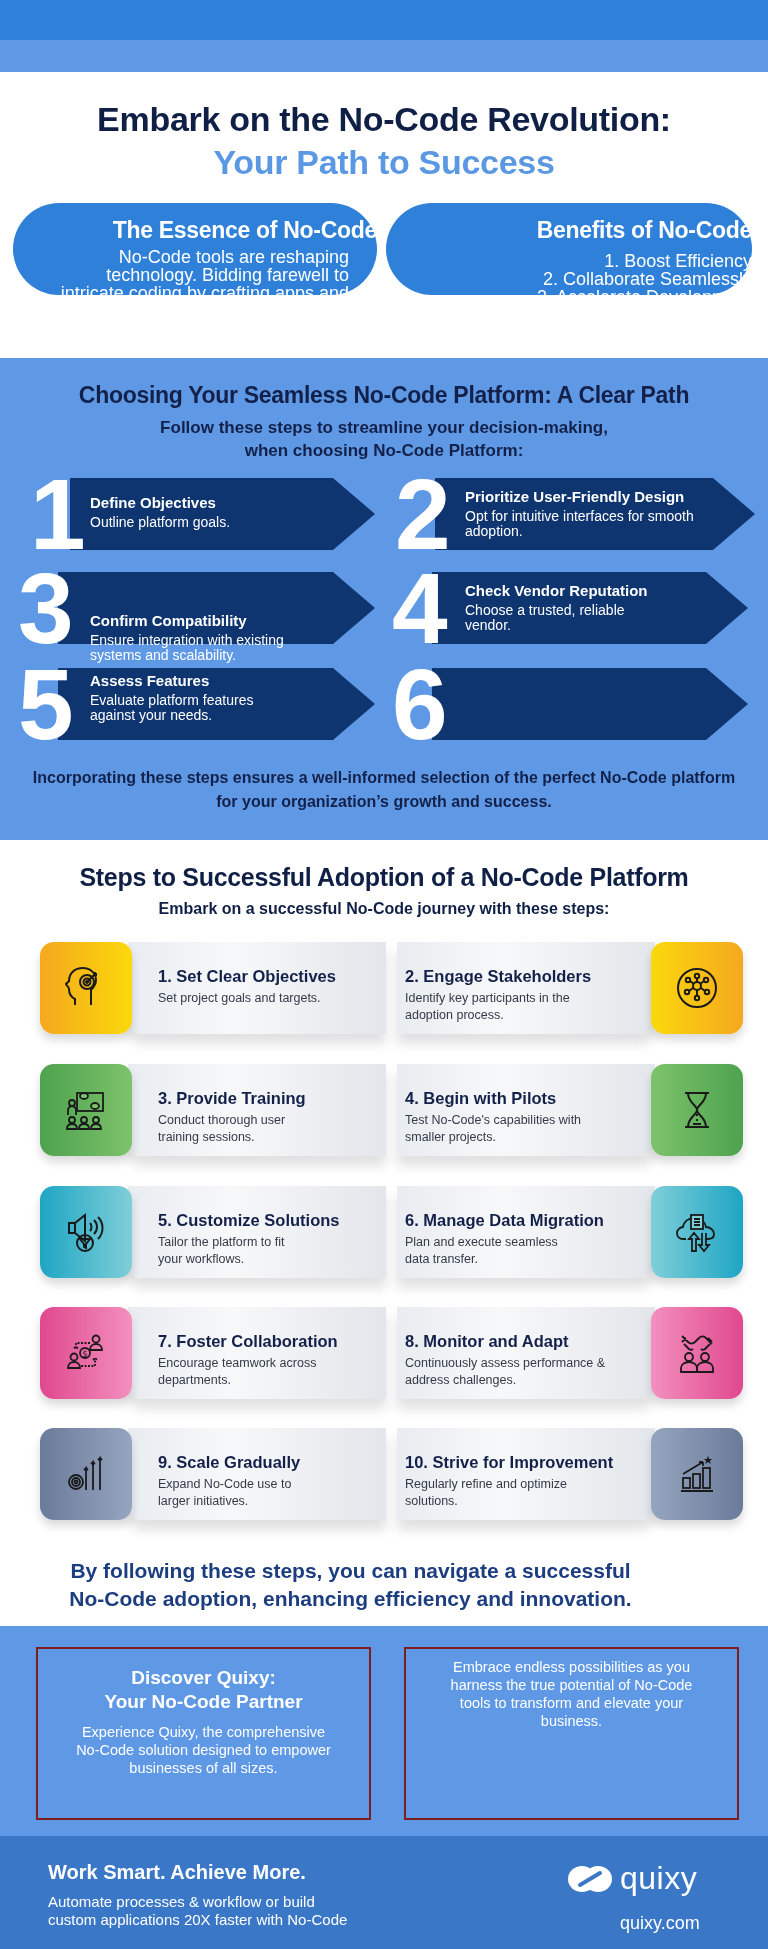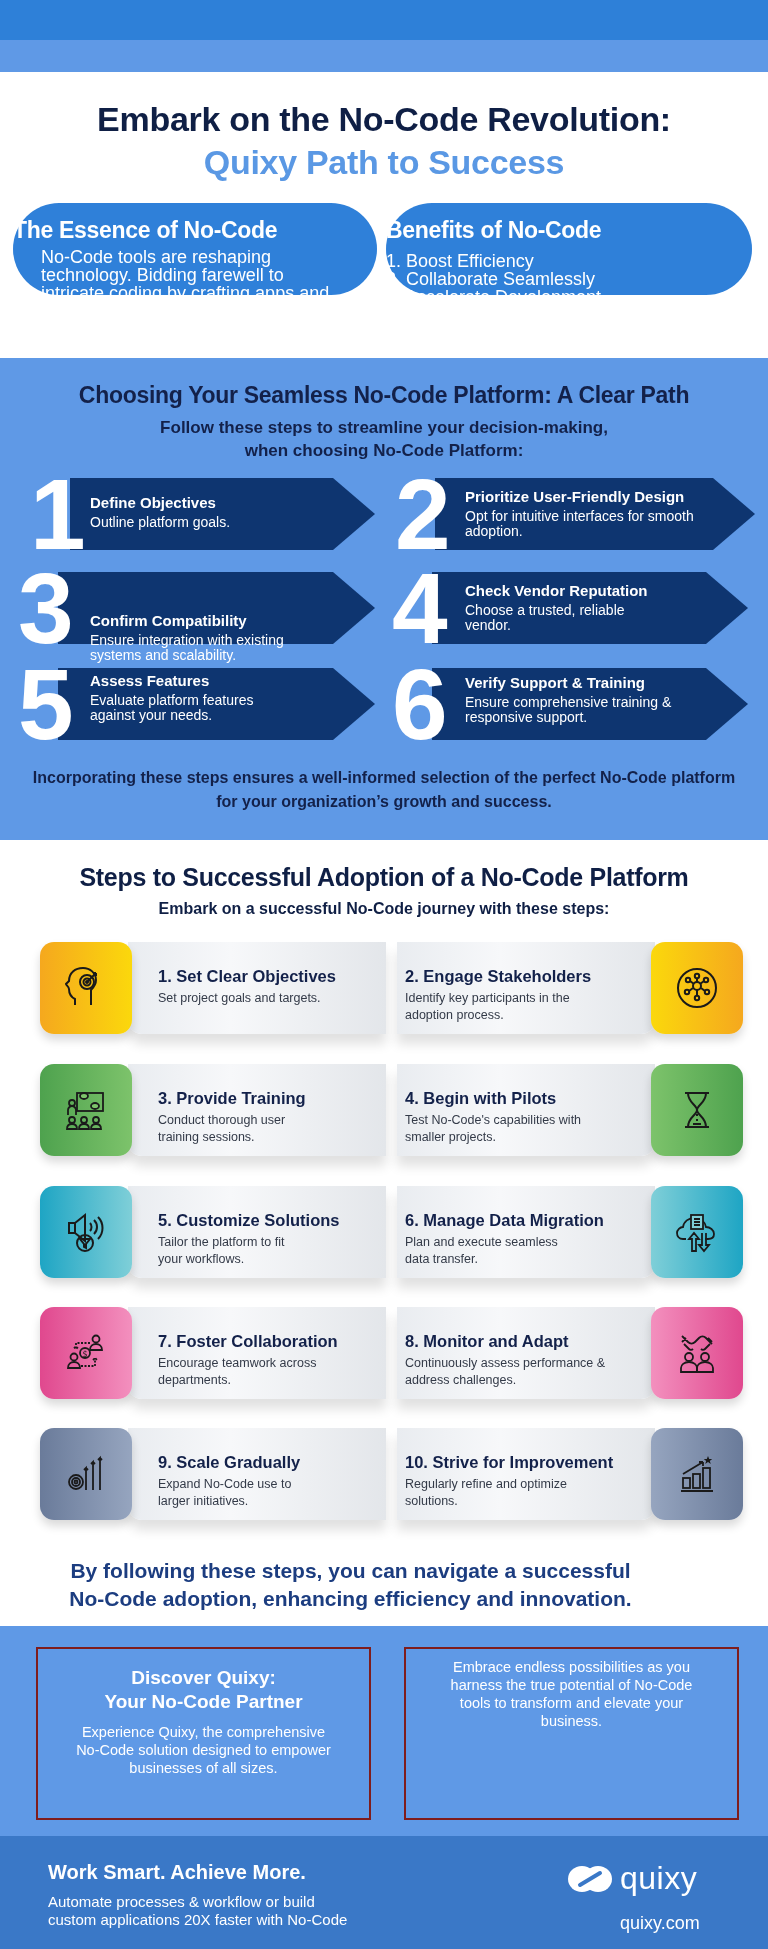--- a/index.html
+++ b/index.html
@@ -2,21 +2,21 @@
 <html><head>
 <meta charset="utf-8">
 <style>
   * { box-sizing: border-box; margin: 0; padding: 0; }
   body { width: 768px; height: 1949px; font-family: "Liberation Sans", "DejaVu Sans", sans-serif; background: #fff; overflow: hidden; position: relative; color: #13214a; }
   .abs { position: absolute; }
   .topbar1 { left:0; top:0; width:768px; height:40px; background:#2e80d8; }
   .topbar2 { left:0; top:40px; width:768px; height:32px; background:#5f99e6; }
   .title1 { left:0; top:100px; width:768px; text-align:center; font-size:34px; font-weight:bold; color:#0f1f45; letter-spacing:-0.3px; }
   .title2 { left:0; top:143px; width:768px; text-align:center; font-size:34px; font-weight:bold; color:#5a98e4; letter-spacing:-0.3px; }
-  .pill { top:203px; height:92px; background:#2f80d9; border-radius:60px; color:#fff; text-align:left; }
+  .pill { top:203px; height:92px; background:#2f80d9; border-radius:60px; color:#fff; text-align:right; }
   .pill h3 { font-size:23px; font-weight:bold; margin-top:14px; letter-spacing:-0.3px; }
   .pill p { font-size:18px; line-height:18px; margin-top:4px; }
   .pill-left { left:13px; width:364px; }
   .pill-right { left:386px; width:366px; }
   .pill-right p { margin-top:8px; }
 
   .sec2 { left:0; top:358px; width:768px; height:482px; background:#5f99e6; }
   .sec2 .h2 { position:absolute; left:0; top:24px; width:768px; text-align:center; font-size:23px; font-weight:bold; color:#13214a; letter-spacing:-0.3px; }
   .sec2 .sub { position:absolute; left:0; top:58px; width:768px; text-align:center; font-size:17px; font-weight:bold; color:#13214a; line-height:23px; }
   .step { position:absolute; height:72px; }
@@ -58,21 +58,21 @@
   .footer .logo span { font-size:32px; margin-left:6px; letter-spacing:0.5px; }
   .footer .url { position:absolute; left:620px; top:77px; font-size:18px; }
 </style>
 </head>
 <body>
 
 <div class="abs topbar1"></div>
 <div class="abs topbar2"></div>
 
 <div class="abs title1">Embark on the No-Code Revolution:</div>
-<div class="abs title2">Quixy Path to Success</div>
+<div class="abs title2">Your Path to Success</div>
 
 <div class="abs pill pill-left">
   <h3>The Essence of No-Code</h3>
   <p style="padding:0 28px;">No-Code tools are reshaping technology. Bidding farewell to intricate coding by crafting apps and platforms without any coding expertise.</p>
 </div>
 <div class="abs pill pill-right">
   <h3>Benefits of No-Code</h3>
   <p>
     <span style="display:block">1. Boost Efficiency</span>
     <span style="display:block">2. Collaborate Seamlessly</span>
@@ -126,24 +126,20 @@
     <div class="arrow" style="width:317px;"></div>
     <div class="num">5</div>
     <div class="txt" style="left:72px; top:4px; width:200px;">
         <b>Assess Features</b>
         <span>Evaluate platform features against your needs.</span>
       </div>
   </div>
   <div class="step" style="left:392px; top:310px; width:356px;">
     <div class="arrow" style="width:316px;"></div>
     <div class="num">6</div>
-    <div class="txt" style="left:73px; top:6px; width:230px;">
-        <b>Verify Support &amp; Training</b>
-        <span>Ensure comprehensive training &amp; responsive support.</span>
-      </div>
   </div>
 
   <div class="foot" style="padding:0 24px;">Incorporating these steps ensures a well-informed selection of the perfect No-Code platform for your organization’s growth and success.</div>
 </div>
 
 <div class="abs h3b">Steps to Successful Adoption of a No-Code Platform</div>
 <div class="abs sub3">Embark on a successful No-Code journey with these steps:</div>
 
 <div class="card left" style="left:40px; top:942px;">
   <div class="body"></div>

